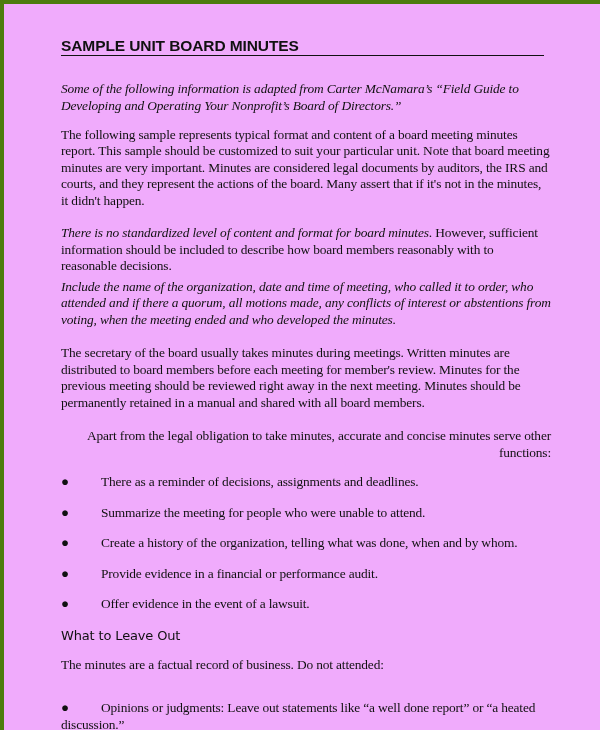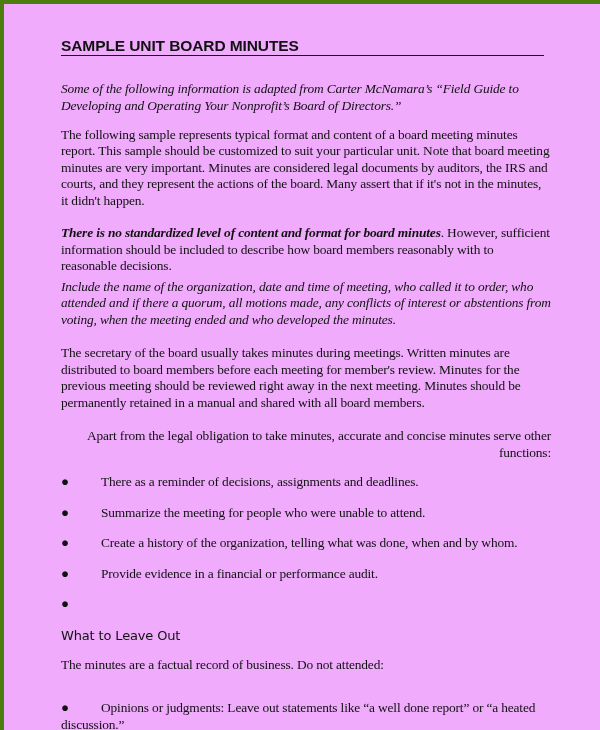--- a/index.html
+++ b/index.html
@@ -36,21 +36,21 @@
       line-height: 16.5px;
       letter-spacing: -0.15px;
     }
     p { margin: 0; }
     .intro { font-style: italic; }
     .p1 { margin-top: 12.5px; }
     .p2 { margin-top: 16px; }
     .p3 { margin-top: 4px; font-style: italic; }
     .p4 { margin-top: 17px; }
     .p5 { margin-top: 17px; text-align: right; }
-    .bold-lead { font-weight: bold; font-style: italic; }
+    .bold-lead { font-weight: normal; font-style: italic; }
     ul.funcs { list-style: none; padding: 0; margin: 13px 0 0 0; }
     ul.funcs li {
       position: relative;
       height: 30.5px;
       padding-left: 40px;
     }
     .bullet {
       position: absolute; left: 0; top: 0;
       width: 20px;
     }
@@ -81,21 +81,21 @@
 
     <p class="p4">The secretary of the board usually takes minutes during meetings. Written minutes are distributed to board members before each meeting for member's review. Minutes for the previous meeting should be reviewed right away in the next meeting. Minutes should be permanently retained in a manual and shared with all board members.</p>
 
     <p class="p5">Apart from the legal obligation to take minutes, accurate and concise minutes serve other functions:</p>
 
     <ul class="funcs">
       <li><span class="bullet">●</span><span>There as a reminder of decisions, assignments and deadlines.</span></li>
       <li><span class="bullet">●</span><span>Summarize the meeting for people who were unable to attend.</span></li>
       <li><span class="bullet">●</span><span>Create a history of the organization, telling what was done, when and by whom.</span></li>
       <li><span class="bullet">●</span><span>Provide evidence in a financial or performance audit.</span></li>
-      <li><span class="bullet">●</span></li>
+      <li><span class="bullet">●</span><span>Offer evidence in the event of a lawsuit.</span></li>
     </ul>
 
     <div class="section-heading">What to Leave Out</div>
 
     <p class="leave-intro">The minutes are a factual record of business. Do not attended:</p>
 
     <p class="leave-item"><span class="bullet-inline">●</span><span>Opinions or judgments: Leave out statements like “a well done report” or “a heated discussion.”</span></p>
   </div>
 </div>
 

